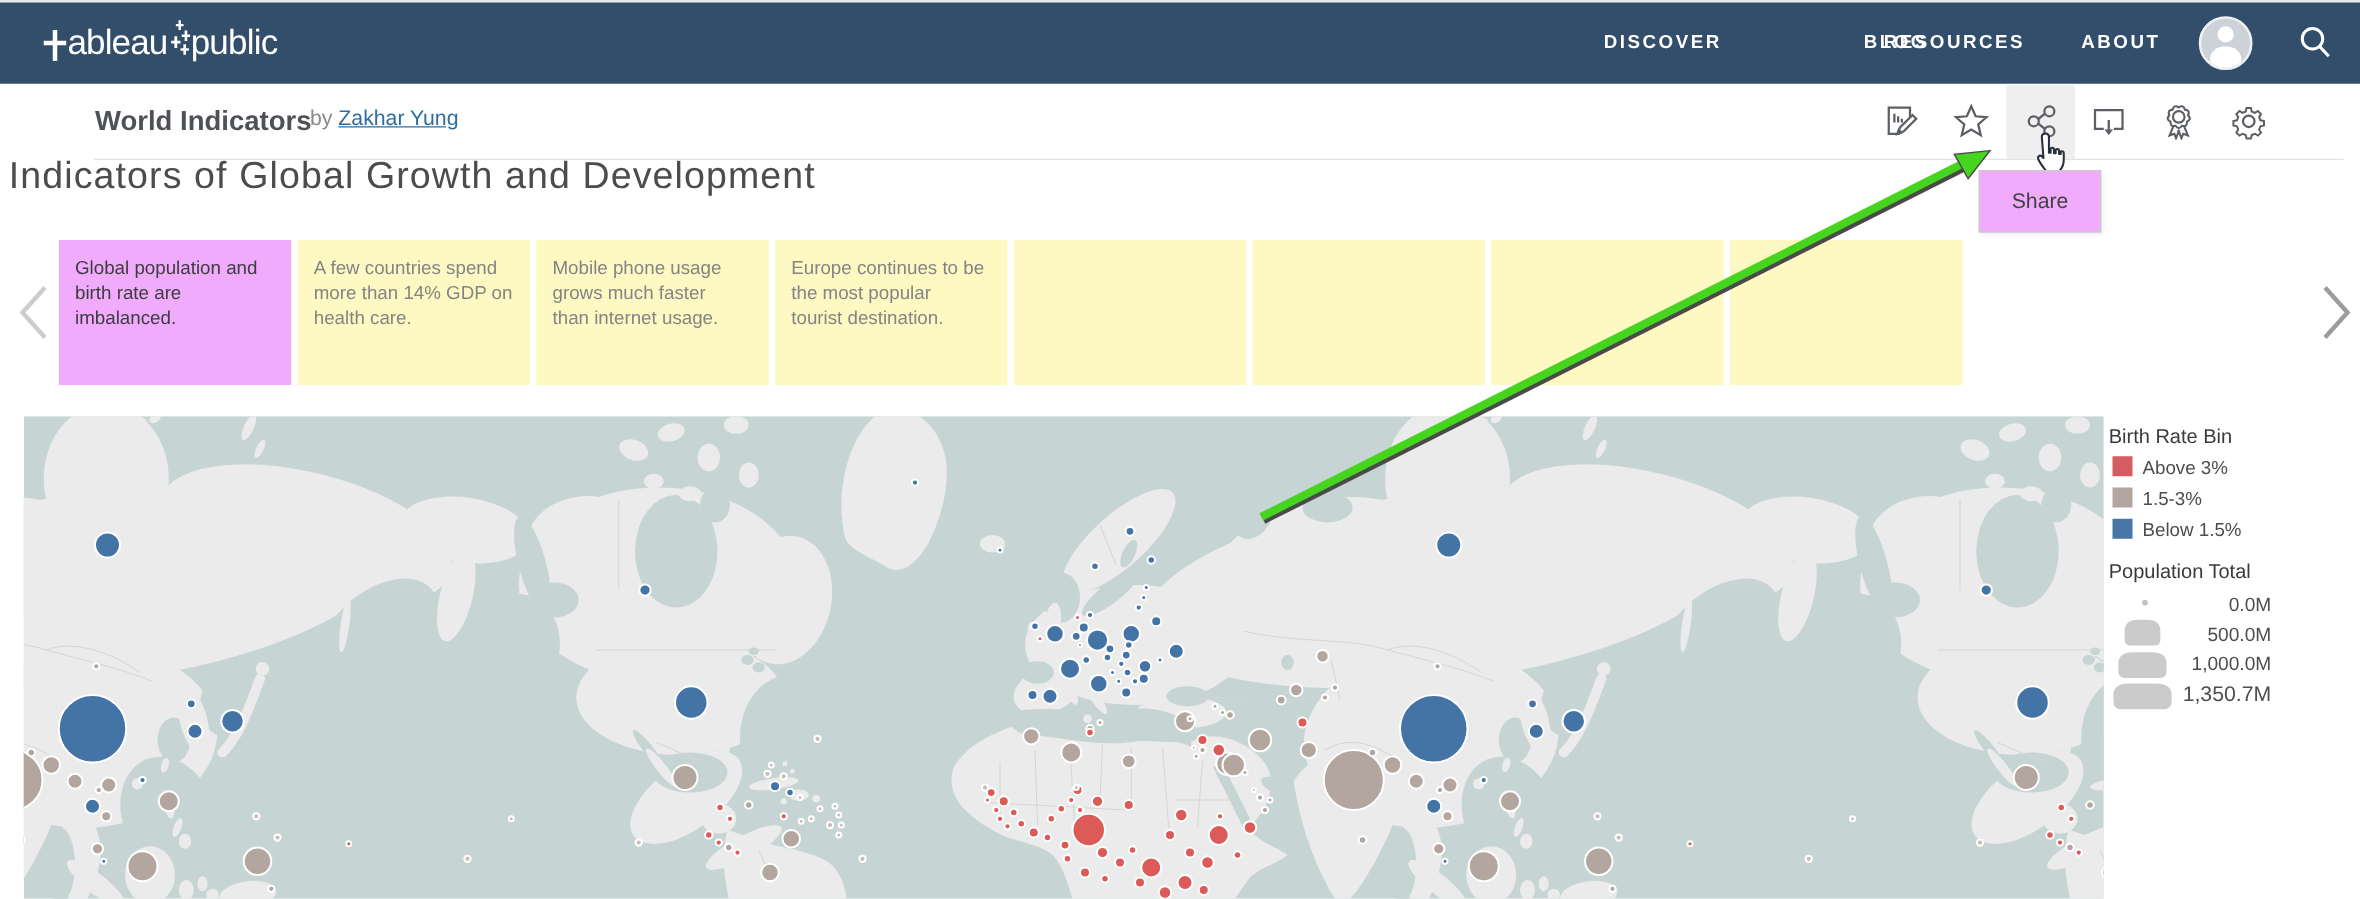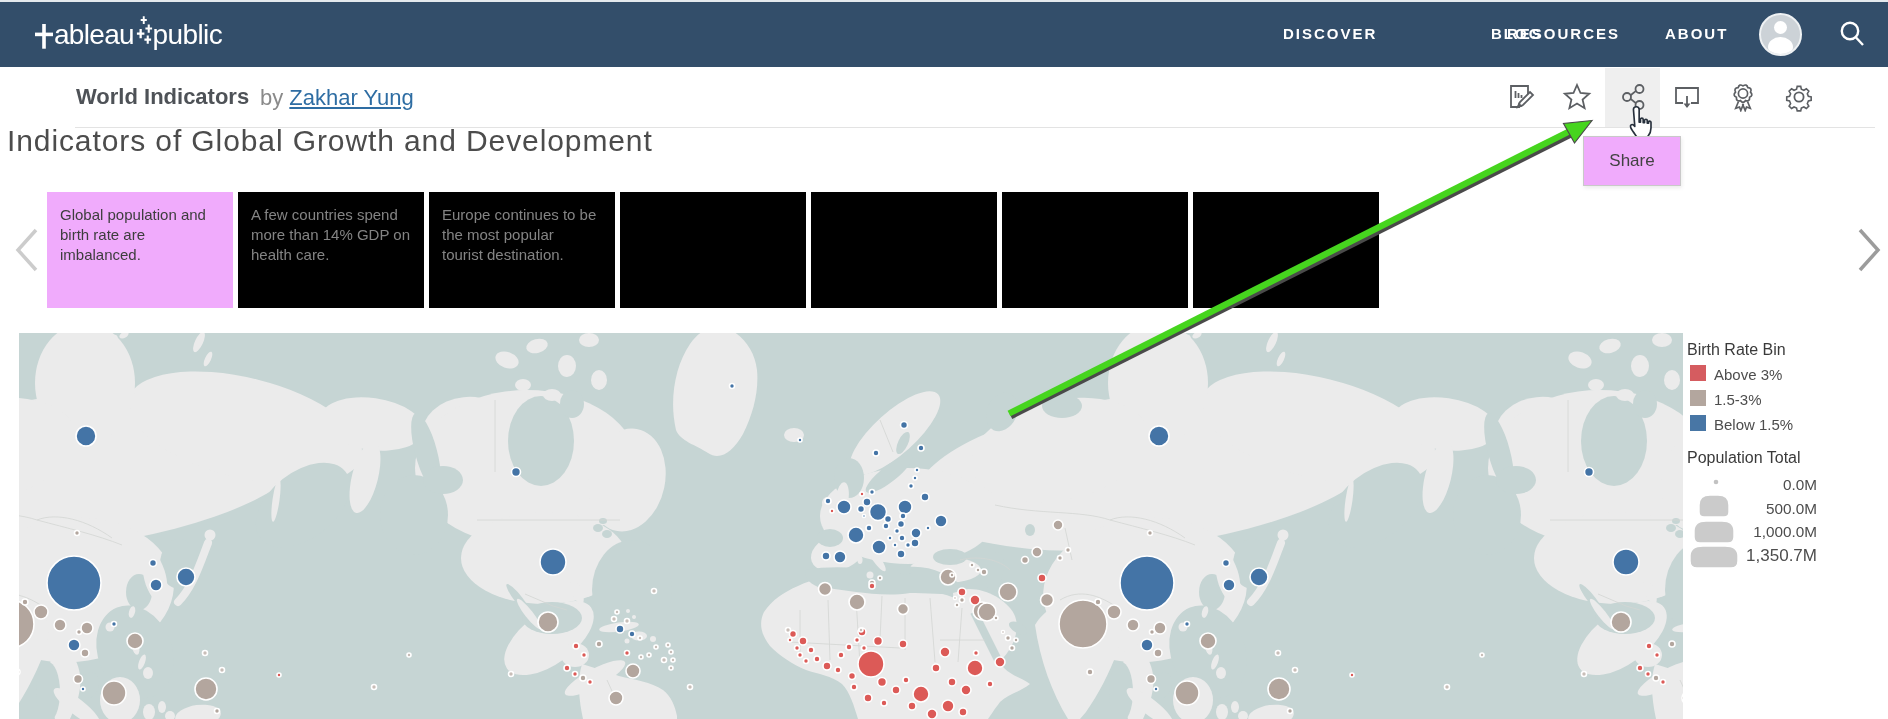--- a/index.html
+++ b/index.html
@@ -4,28 +4,28 @@
 <style>
   * { margin:0; padding:0; box-sizing:border-box; }
   html,body { width:1888px; height:719px; overflow:hidden; background:#fff;
     font-family:"Liberation Sans", sans-serif; }
   .abs { position:absolute; }
   #topline { left:0; top:0; width:1888px; height:2px; background:#e4e9ed; }
   #navbar { left:0; top:2px; width:1888px; height:65px; background:#334e6a; }
   .navlink { position:absolute; top:25px; color:#fff; font-size:15px; font-weight:bold;
     letter-spacing:2px; }
   #wtitle { left:76px; top:84px; font-size:22px; font-weight:bold; color:#4e5257; }
-  #bywrap { left:260px; top:85px; font-size:22px; color:#8a8a8a; }
+  #bywrap { left:248px; top:85px; font-size:17px; color:#8a8a8a; }
   #bywrap a { color:#2e6da3; text-decoration:underline; }
   #sharetile { left:1605px; top:68px; width:55px; height:59px; background:#efefef; }
   #divider { left:75px; top:127px; width:1800px; height:1px; background:#e3e3e3; }
   #h1 { left:7px; top:124px; font-size:30px; letter-spacing:0.9px; font-weight:400; color:#4c4c4c; }
   #carousel { left:47px; top:192px; width:1807px; height:116px; overflow:hidden;
     display:flex; gap:5.5px; }
-  .card { width:185.5px; flex:0 0 185.5px; height:116px; background:#000000;
+  .card { width:185.5px; flex:0 0 185.5px; height:116px; background:#fef9c3;
     padding:13px 13px; font-size:15px; line-height:20px; color:#848484; }
   .card.sel { background:#f0abfc; color:#3d3d3d; }
   #tooltip { left:1583px; top:136px; width:98px; height:50px; background:#f0abfc;
     border:1px solid #c9c9c9; box-shadow:1px 2px 4px rgba(0,0,0,.08);
     font-size:17px; color:#424242; text-align:center; line-height:48px; z-index:60; }
   .lgtitle { font-size:16px; color:#3a3a3a; }
   .lgitem { position:absolute; font-size:15px; color:#4d4d4d; }
   svg { display:block; }
 </style>
 </head>
@@ -106,20 +106,21 @@
 <svg class="abs" style="left:12px;top:226px;" width="28" height="48" viewBox="0 0 28 48">
   <path d="M24,4 L6,24 L24,44" fill="none" stroke="#cccccc" stroke-width="3.5"></path>
 </svg>
 <svg class="abs" style="left:1856px;top:226px;" width="28" height="48" viewBox="0 0 28 48">
   <path d="M4,4 L22,24 L4,44" fill="none" stroke="#9c9c9c" stroke-width="3.5"></path>
 </svg>
 
 <div id="carousel" class="abs">
   <div class="card sel">Global population and<br>birth rate are<br>imbalanced.</div>
   <div class="card">A few countries spend<br>more than 14% GDP on<br>health care.</div>
+  <div class="card">Mobile phone usage<br>grows much faster<br>than internet usage.</div>
   <div class="card">Europe continues to be<br>the most popular<br>tourist destination.</div>
   <div class="card"></div>
   <div class="card"></div>
   <div class="card"></div>
   <div class="card"></div>
 </div>
 
 <svg id="map" class="abs" style="left:19px;top:333px;" width="1664" height="386" viewBox="19 333 1664 386">
   <rect x="19" y="333" width="1664" height="386" fill="#c6d5d4"></rect>
   <g id="W">

